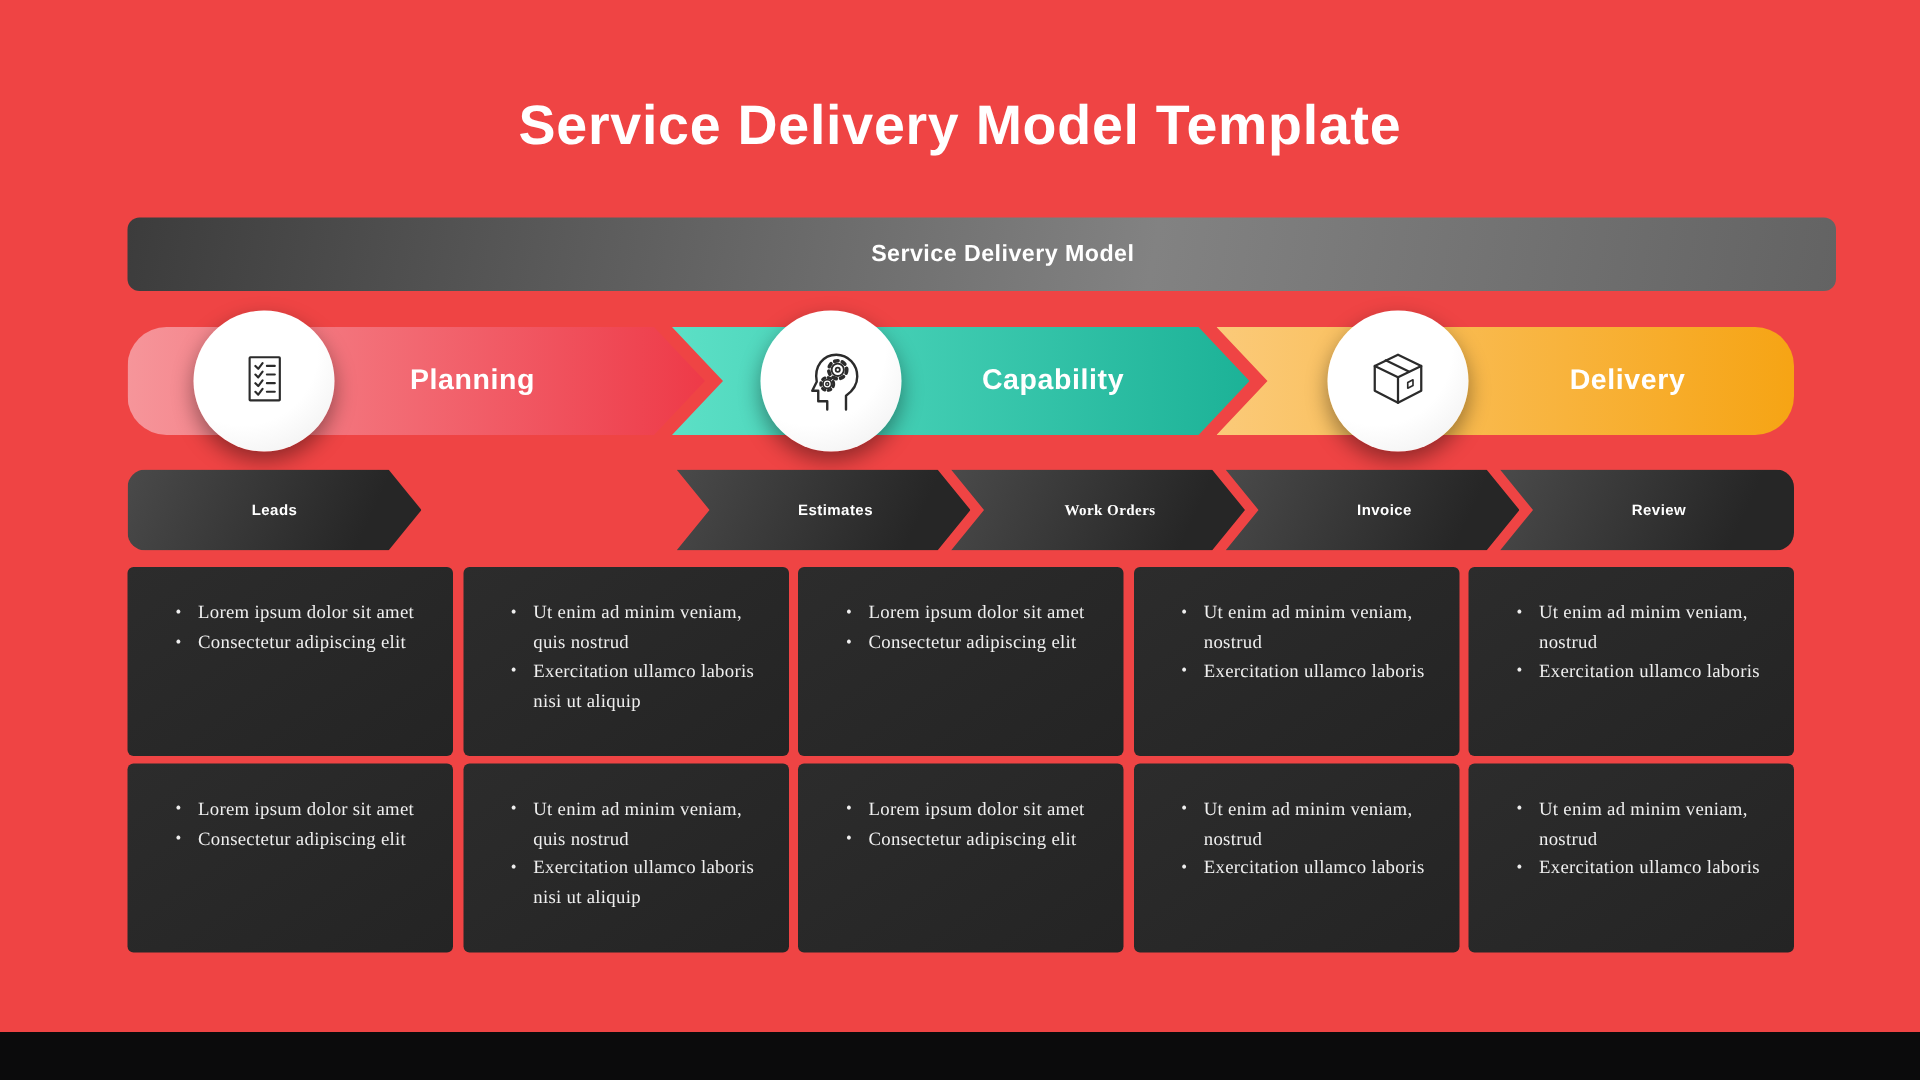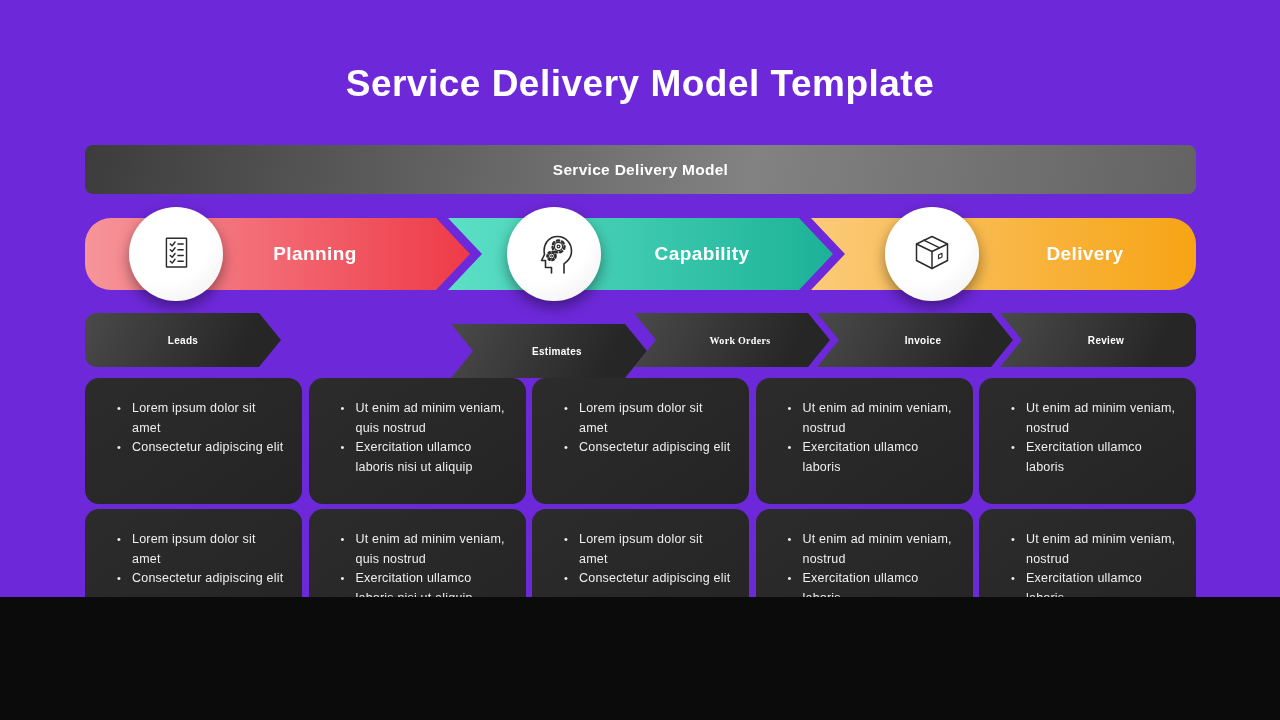--- a/index.html
+++ b/index.html
@@ -1,25 +1,25 @@
 <!DOCTYPE html>
 <html><head>
 <meta charset="utf-8">
 <style>
   html,body{margin:0;padding:0;background:#0b0b0c;}
-  .slide{position:relative;width:1280px;height:597px;background:#6d28d9;overflow:hidden;
+  .slide{position:relative;width:1280px;height:688px;background:#ef4444;overflow:hidden;
          font-family:"Liberation Sans", sans-serif;}
   .title{position:absolute;top:58px;left:0;width:1280px;height:52px;line-height:52px;
          text-align:center;color:#ffffff;font-size:37px;font-weight:800;letter-spacing:.5px;margin:0;}
   .content{position:absolute;left:85px;top:0;width:1111px;height:720px;}
 
   
   .banner{position:absolute;top:145px;left:0;width:1111px;height:49px;border-radius:8px;
           background:linear-gradient(100deg,#3c3c3c 0%,#828282 60%,#636363 100%);
-          display:flex;align-items:center;justify-content:center;}
+          display:flex;align-items:center;justify-content:center;padding-left:28px;}
   .banner span{color:#ffffff;font-weight:bold;font-size:15.5px;letter-spacing:.3px;}
 
   
   .stages{position:absolute;top:218px;left:0;width:1111px;height:72px;}
   .stage-arrow{position:absolute;top:0;height:72px;width:385px;}
   .stage-arrow.first{left:0;border-radius:26px 0 0 26px;
      clip-path:polygon(0 0,calc(100% - 34px) 0,100% 50%,calc(100% - 34px) 100%,0 100%);}
   .stage-arrow.mid{left:363px;
      clip-path:polygon(0 0,calc(100% - 34px) 0,100% 50%,calc(100% - 34px) 100%,0 100%,34px 50%);}
   .stage-arrow.last{left:726px;border-radius:0 26px 26px 0;
@@ -37,31 +37,31 @@
 
   
   .steps{position:absolute;top:313px;left:0;width:1111px;height:54px;}
   .step{position:absolute;top:0;height:54px;width:196px;
      background:linear-gradient(115deg,#4a4a4a 0%,#262626 80%);
      display:flex;align-items:center;justify-content:center;
      color:#ffffff;font-weight:bold;font-size:10px;letter-spacing:.3px;}
   .step.notch{padding-left:16px;box-sizing:border-box;}
   .step.s0{left:0;border-radius:12px 0 0 12px;
      clip-path:polygon(0 0,calc(100% - 22px) 0,100% 50%,calc(100% - 22px) 100%,0 100%);}
-  .step.s1{left:183px;} .step.s2{left:366px;margin-top:11px;} .step.s3{left:549px;font-family:Liberation Serif, serif;} .step.s4{left:732px;}
+  .step.s1{left:183px;} .step.s2{left:366px;} .step.s3{left:549px;font-family:Liberation Serif, serif;} .step.s4{left:732px;}
   .step.s1,.step.s2,.step.s3,.step.s4{
      clip-path:polygon(0 0,calc(100% - 22px) 0,100% 50%,calc(100% - 22px) 100%,0 100%,22px 50%);}
   .step.s5{left:915px;border-radius:0 12px 12px 0;
      clip-path:polygon(0 0,100% 0,100% 100%,0 100%,22px 50%);}
 
   
   .cards-grid{position:absolute;top:378px;left:0;width:1111px;display:grid;
      grid-template-columns:repeat(5,217px);grid-auto-rows:126px;gap:5px 6.5px;}
-  .card{background:linear-gradient(145deg,#2c2c2c,#242424);border-radius:14px;
-     padding:21px 12px 0 30px;box-sizing:border-box;}
+  .card{background:linear-gradient(145deg,#2c2c2c,#242424);border-radius:4px;
+     padding:21px 12px 0 30px;box-sizing:border-box;font-family:Liberation Serif, serif;}
   .card ul{list-style:none;margin:0;padding:0;}
   .card li{position:relative;padding-left:17px;max-width:152px;
      color:#efefef;font-size:12.5px;line-height:19.5px;letter-spacing:.2px;}
   .card li::before{content:"\2022";position:absolute;left:2px;top:0;font-size:11px;line-height:19.5px;color:#efefef;}
   .icon-stroke{stroke:#2b2b2b;fill:none;stroke-linecap:round;stroke-linejoin:round;}
 </style>
 </head>
 <body>
 
 <div class="slide">

